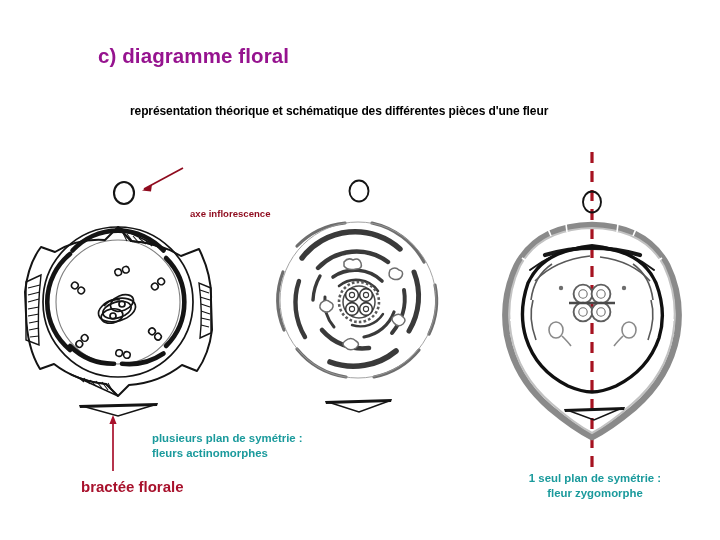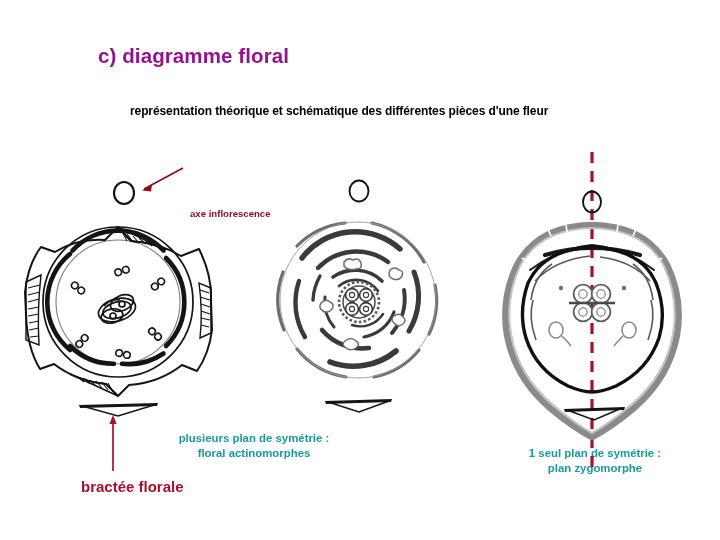--- a/index.html
+++ b/index.html
@@ -59,27 +59,26 @@
     font-weight: bold;
     color: #a8112c;
   }
   #label-actino {
     left: 152px;
     top: 431px;
     font-size: 11.4px;
     font-weight: bold;
     color: #1a9a9c;
     line-height: 15px;
-    text-align: center;
     white-space: normal;
     width: 204px;
   }
   #label-zygo {
     left: 497px;
-    top: 446px;
+    top: 471px;
     font-size: 11.4px;
     font-weight: bold;
     color: #1a9a9c;
     line-height: 15px;
     text-align: center;
     white-space: normal;
     width: 196px;
   }
 
   
@@ -103,26 +102,26 @@
   <div class="txt" id="slide-title">c) diagramme floral</div>
 
   <div class="txt" id="slide-subtitle">représentation théorique et schématique des différentes pièces d'une fleur</div>
 
   <div class="txt" id="label-axe">axe inflorescence</div>
 
   <div class="txt" id="label-bractee">bractée florale</div>
 
   <div id="label-actino" class="txt">
     <span>plusieurs plan  de symétrie :</span><br>
-    <span>floral actinomorphes</span>
+    <span>fleurs actinomorphes</span>
   </div>
 
   <div id="label-zygo" class="txt">
     <span>1 seul plan de symétrie :</span><br>
-    <span>plan zygomorphe</span>
+    <span>fleur zygomorphe</span>
   </div>
 
   <svg id="art" viewBox="0 0 720 540" xmlns="http://www.w3.org/2000/svg">
 
     <g>
       <line x1="183" y1="168" x2="144" y2="189" stroke="#8f0b1e" stroke-width="1.7"></line>
       <polygon points="142,190.5 152,184.5 151,191.5" fill="#8f0b1e"></polygon>
     </g>
     <g>
       <line x1="113" y1="471" x2="113" y2="422" stroke="#a8112c" stroke-width="1.7"></line>

